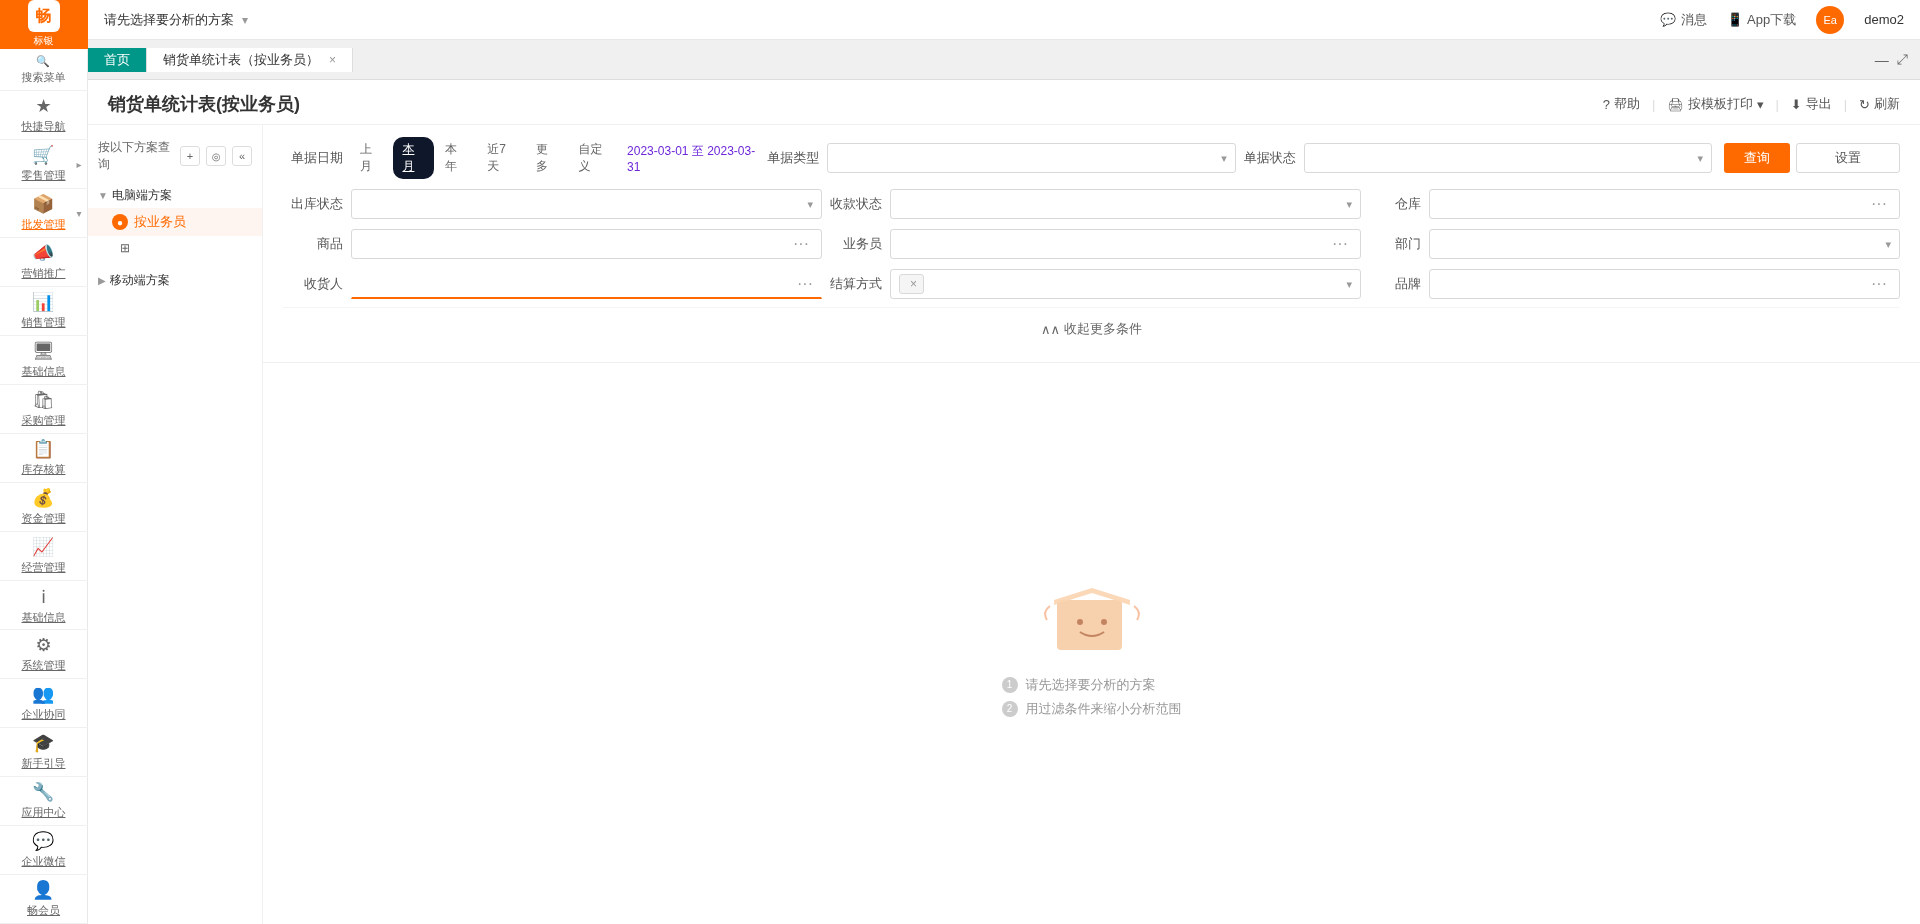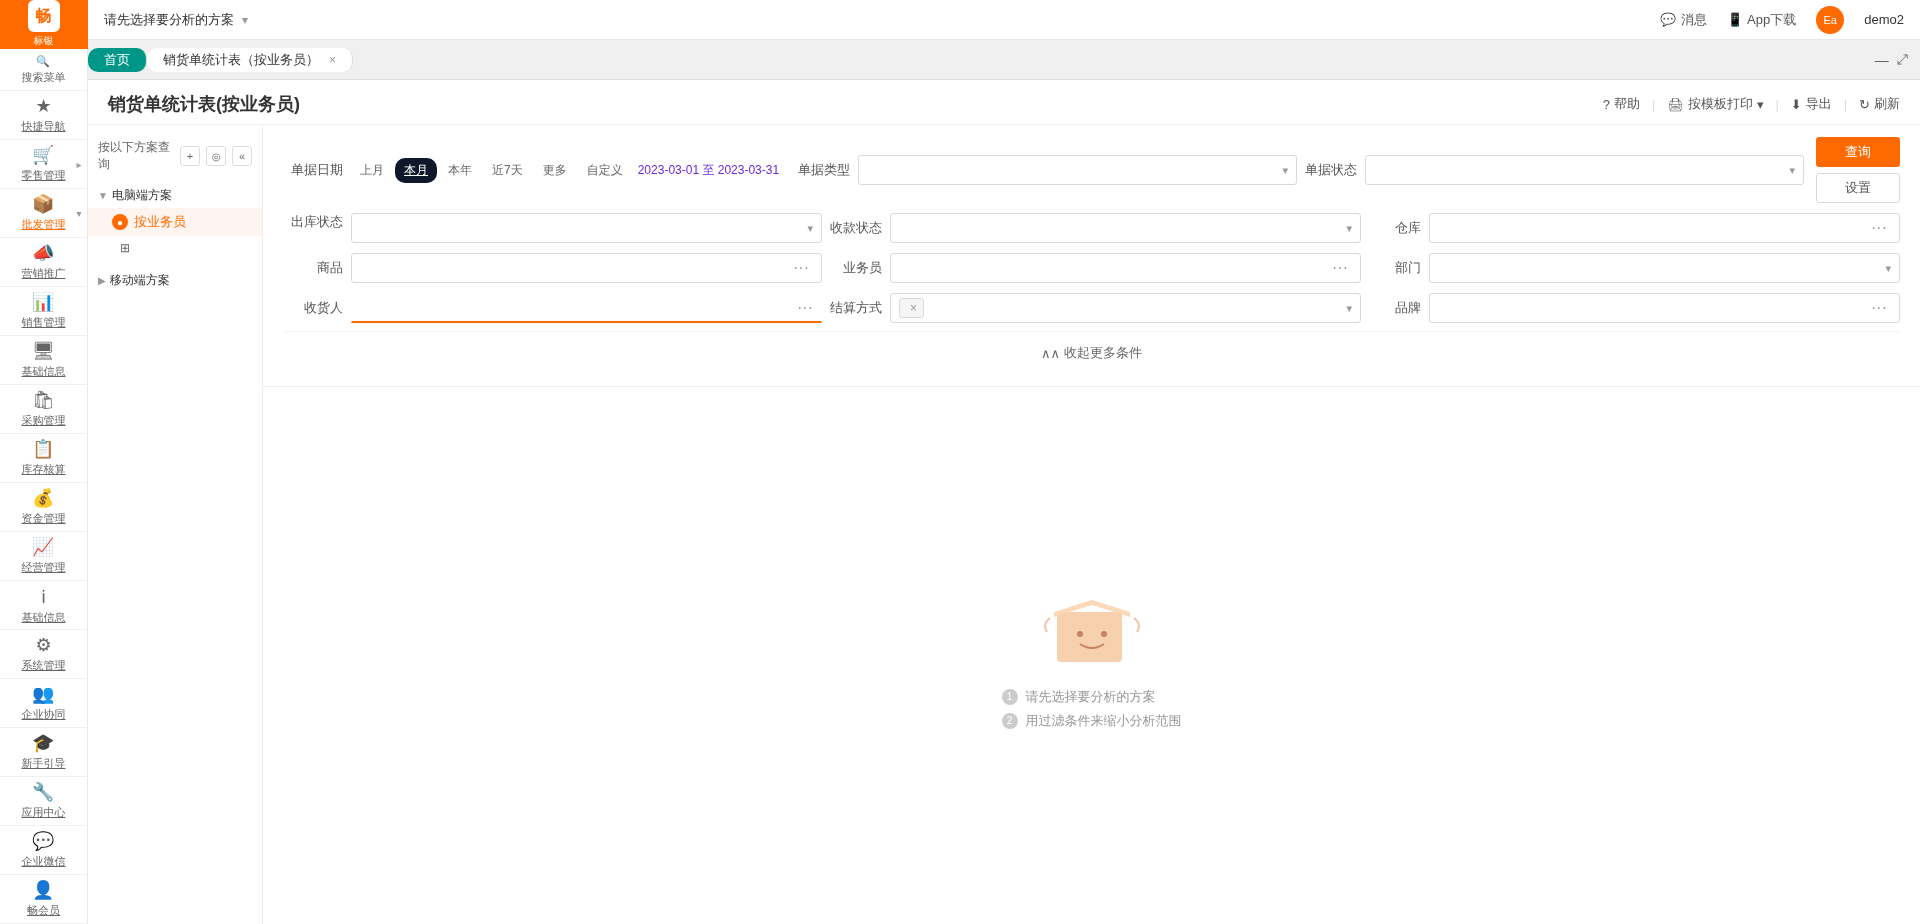--- a/index.html
+++ b/index.html
@@ -26,21 +26,21 @@
     .top-header { height: 40px; background: #fff; border-bottom: 1px solid #e8e8e8; display: flex; align-items: center; justify-content: space-between; padding: 0 16px; flex-shrink: 0; }
     .top-header-left { display: flex; align-items: center; gap: 8px; }
     .top-header-title { font-size: 13px; color: #333; }
     .top-header-arrow { color: #999; font-size: 12px; cursor: pointer; }
     .top-header-right { display: flex; align-items: center; gap: 20px; }
     .top-header-btn { display: flex; align-items: center; gap: 4px; font-size: 13px; color: #555; cursor: pointer; }
     .user-avatar { width: 28px; height: 28px; border-radius: 50%; background: #ff6a00; display: flex; align-items: center; justify-content: center; color: #fff; font-size: 12px; cursor: pointer; overflow: hidden; }
 
     
     .tabs-bar { height: 40px; background: #f0f0f0; display: flex; align-items: center; flex-shrink: 0; border-bottom: 1px solid #ddd; }
-    .tab-item { height: 24px; padding: 0 16px; display: flex; align-items: center; gap: 6px; font-size: 13px; cursor: pointer; border-right: 1px solid #ddd; background: #f0f0f0; color: #666; border-radius: 10px; }
+    .tab-item { height: 24px; padding: 0 16px; display: flex; align-items: center; gap: 6px; font-size: 13px; cursor: pointer; border-right: 1px solid #ddd; background: #f0f0f0; color: #666; }
     .tab-item.active { background: #fff; color: #333; font-weight: 500; }
     .tab-item .tab-close { font-size: 12px; color: #999; cursor: pointer; margin-left: 4px; }
     .tab-home { background: #009688; color: #fff; }
 
     
     .content { flex: 1; overflow: auto; background: #f5f5f5; }
 
     
     .page-container { background: #fff; margin: 0; padding: 0; height: 100%; display: flex; flex-direction: column; }
 
@@ -73,21 +73,21 @@
     .filter-area { padding: 12px 20px; background: #fff; border-bottom: 1px solid #f0f0f0; }
     .filter-label { width: 68px; font-size: 13px; color: #555; flex-shrink: 0; text-align: right; padding-right: 8px; }
     .filter-select { flex: 1; height: 30px; border: 1px solid #d9d9d9; border-radius: 3px; padding: 0 8px; font-size: 13px; color: #333; outline: none; background: #fff; cursor: pointer; display: flex; align-items: center; justify-content: space-between; }
     .filter-select-arrow { color: #999; font-size: 11px; }
     .filter-dots { color: #999; font-size: 16px; cursor: pointer; padding: 0 4px; }
     .date-tab { padding: 3px 8px; font-size: 12px; color: #666; cursor: pointer; border: 1px solid transparent; border-radius: 3px; }
     .date-tab.active { background: #0f172a; color: #fff; border-radius: 10px; text-decoration: underline; }
     .date-range-text { font-size: 12px; color: #6d28d9; margin-left: 4px; }
     .collapse-btn { display: flex; align-items: center; justify-content: center; gap: 4px; font-size: 13px; color: #666; cursor: pointer; padding: 6px 0; }
     .btn-query { background: #ff6a00; color: #fff; border: none; border-radius: 3px; padding: 6px 20px; font-size: 13px; cursor: pointer; }
-    .btn-set { background: #fff; color: #555; border: 1px solid #d9d9d9; border-radius: 3px; padding: 5px 28px; font-size: 13px; cursor: pointer; }
+    .btn-set { background: #fff; color: #555; border: 1px solid #d9d9d9; border-radius: 3px; padding: 5px 38px; font-size: 13px; cursor: pointer; }
 
     
     .data-area { flex: 1; display: flex; align-items: center; justify-content: center; background: #fff; }
     .empty-state { display: flex; flex-direction: column; align-items: center; justify-content: center; gap: 16px; }
     .empty-steps { display: flex; flex-direction: column; gap: 6px; }
     .empty-step { display: flex; align-items: center; gap: 8px; font-size: 13px; color: #999; }
     .step-num { width: 16px; height: 16px; border-radius: 50%; background: #ccc; color: #fff; font-size: 10px; display: flex; align-items: center; justify-content: center; flex-shrink: 0; }
 
     
     .filter-tag { display: inline-flex; align-items: center; gap: 4px; background: #f5f5f5; border: 1px solid #d9d9d9; border-radius: 3px; padding: 2px 6px; font-size: 12px; color: #555; }
@@ -316,28 +316,28 @@
               </div>
 
               <div style="display:flex;align-items:center;flex:1;">
                 <span class="filter-label">单据状态</span>
                 <div class="filter-select" style="flex:1;border:1px solid #d9d9d9;border-radius:3px;height:30px;display:flex;align-items:center;justify-content:space-between;padding:0 8px;cursor:pointer;">
                   <span></span>
                   <span class="filter-select-arrow">▾</span>
                 </div>
               </div>
 
-              <div style="display:flex;flex-direction:column;gap:6px;margin-left:12px;">
+              <div style="display:flex;flex-direction:row;gap:6px;margin-left:12px;">
                 <button class="btn-query">查询</button>
                 <button class="btn-set">设置</button>
               </div>
             </div>
 
             <div style="display:flex;align-items:center;margin-bottom:10px;gap:0;">
-              <div style="display:flex;flex:1;">
+              <div style="display:flex;align-items:center;flex:1;">
                 <span class="filter-label">出库状态</span>
                 <div class="filter-select" style="flex:1;border:1px solid #d9d9d9;border-radius:3px;height:30px;display:flex;align-items:center;justify-content:space-between;padding:0 8px;cursor:pointer;">
                   <span></span>
                   <span class="filter-select-arrow">▾</span>
                 </div>
               </div>
               <div style="display:flex;align-items:center;flex:1;">
                 <span class="filter-label">收款状态</span>
                 <div class="filter-select" style="flex:1;border:1px solid #d9d9d9;border-radius:3px;height:30px;display:flex;align-items:center;justify-content:space-between;padding:0 8px;cursor:pointer;">
                   <span></span>

